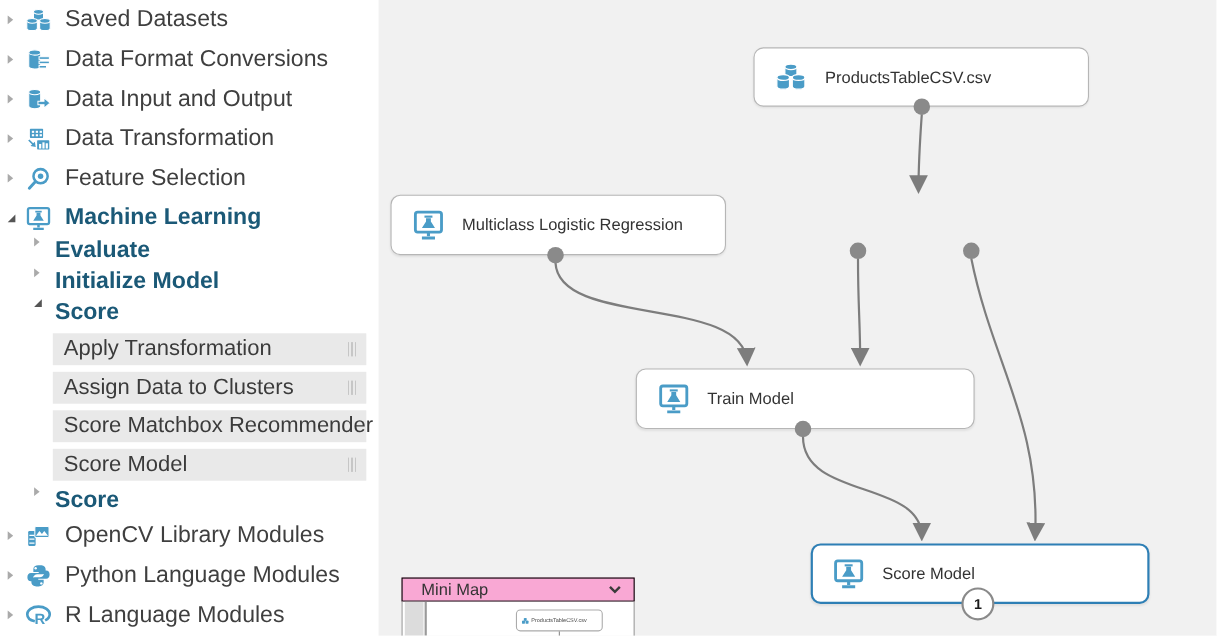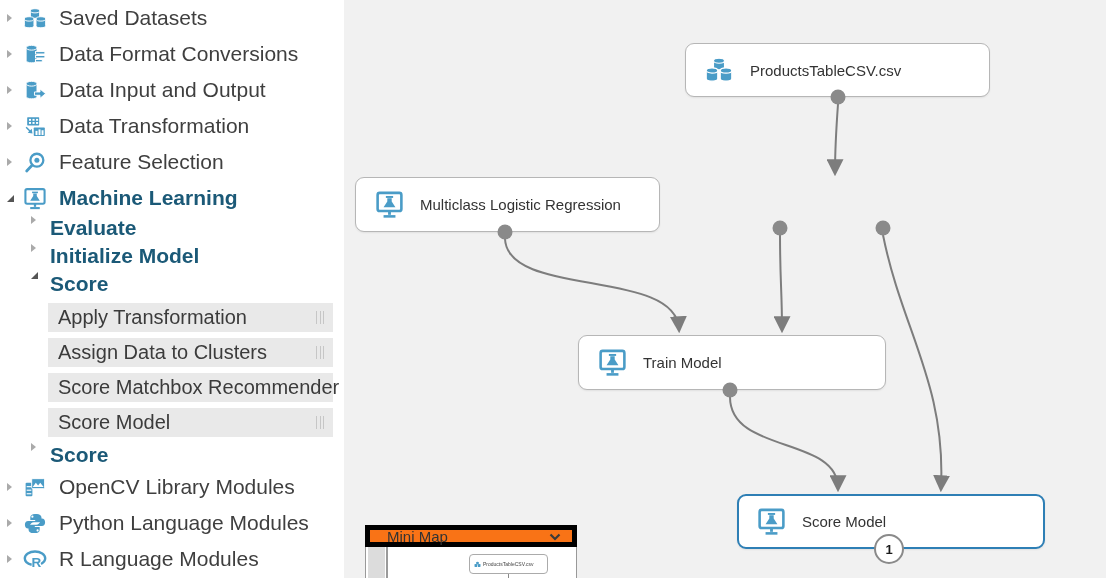--- a/index.html
+++ b/index.html
@@ -36,22 +36,22 @@
   .sub .tri { width:19px; flex:0 0 19px; }
   .sub.short { height:26px; }
   .modgroup { padding-top:3px; }
   .mod { display:flex; align-items:center; height:29px; margin:0 11px 6px 48px; background:#e9e9e9;
          padding:0 9px 0 10px; cursor:grab; }
   .mod .mlbl { font-size:20px; color:#3b3b3b; flex:1; white-space:nowrap; }
   .grip { width:8px; height:13px;
           background:repeating-linear-gradient(90deg,#c6c6c6 0 1px,transparent 1px 3.5px); }
 
   
-  .mmh { position:absolute; left:365px; top:525px; width:212px; height:22px; background:#f97316;
-         border:5px solid #000000; display:flex; align-items:center; padding:0 11px 0 17px; cursor:pointer; }
+  .mmh { position:absolute; left:365px; top:525px; width:212px; height:22px; background:#f9a8d4;
+         border:1px solid #000000; display:flex; align-items:center; padding:0 11px 0 17px; cursor:pointer; }
   .mmh .mmtitle { font-size:15px; color:#333; flex:1; }
   .mmc { position:absolute; left:365px; top:547px; width:212px; height:31px; background:#fff;
          border-left:1px solid #999; border-right:1px solid #999; overflow:hidden; }
   .mmview { position:absolute; left:2px; top:0; width:17px; height:31px; background:#dcdcdc; }
   .mmline { position:absolute; left:20px; top:0; width:2px; height:31px; background:#9a9a9a; }
   .mmnode { position:absolute; left:103px; top:7px; width:79px; height:20px; background:#fff;
             border:1px solid #ababab; border-radius:4px; display:flex; align-items:center; padding-left:4px; }
   .mmnode .txt { font-size:5px; color:#444; white-space:nowrap; margin-left:2px; }
   .mmwire { position:absolute; left:142px; top:27px; width:1px; height:6px; background:#8a8a8a; }
 </style>

